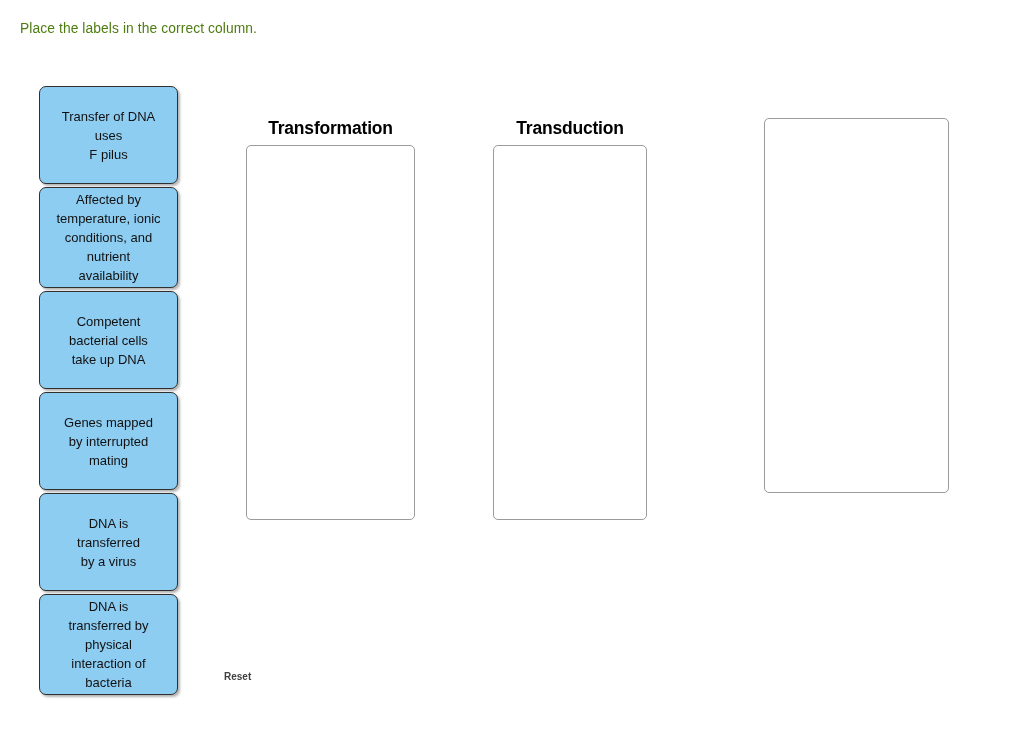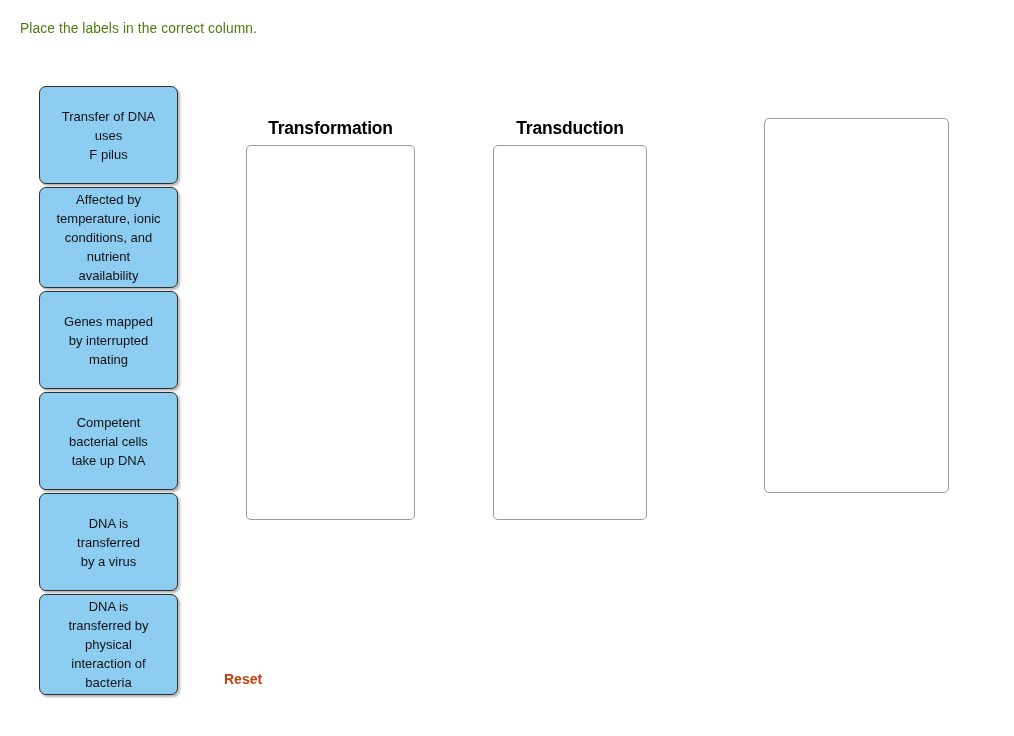--- a/index.html
+++ b/index.html
@@ -82,41 +82,41 @@
     background: #ffffff;
     border: 1px solid #9b9b9b;
     border-radius: 5px;
   }
 
   
   .reset-btn {
     position: absolute;
     left: 224px;
     top: 671px;
-    font-size: 14px;
+    font-size: 10px;
     font-weight: bold;
-    color: #c2410c;
+    color: #404040;
     background: transparent;
     border: none;
     padding: 0;
     margin: 0;
     font-family: "Liberation Sans", sans-serif;
     cursor: pointer;
   }
 </style>
 </head>
 <body>
 
 <div class="prompt">Place the labels in the correct column.</div>
 
 <div class="label-bank">
   <div class="label-tile tile-h3">Transfer of DNA<br>uses<br>F pilus</div>
   <div class="label-tile tile-h5">Affected by<br>temperature, ionic<br>conditions, and<br>nutrient<br>availability</div>
+  <div class="label-tile tile-h3">Competent<br>bacterial cells<br>take up DNA</div>
   <div class="label-tile tile-h3">Genes mapped<br>by interrupted<br>mating</div>
-  <div class="label-tile tile-h3">Competent<br>bacterial cells<br>take up DNA</div>
   <div class="label-tile tile-h3">DNA is<br>transferred<br>by a virus</div>
   <div class="label-tile tile-h5">DNA is<br>transferred by<br>physical<br>interaction of<br>bacteria</div>
 </div>
 
 <div class="column col-1">
   <div class="col-head">Transformation</div>
   <div class="drop-zone"></div>
 </div>
 
 <div class="column col-2">

